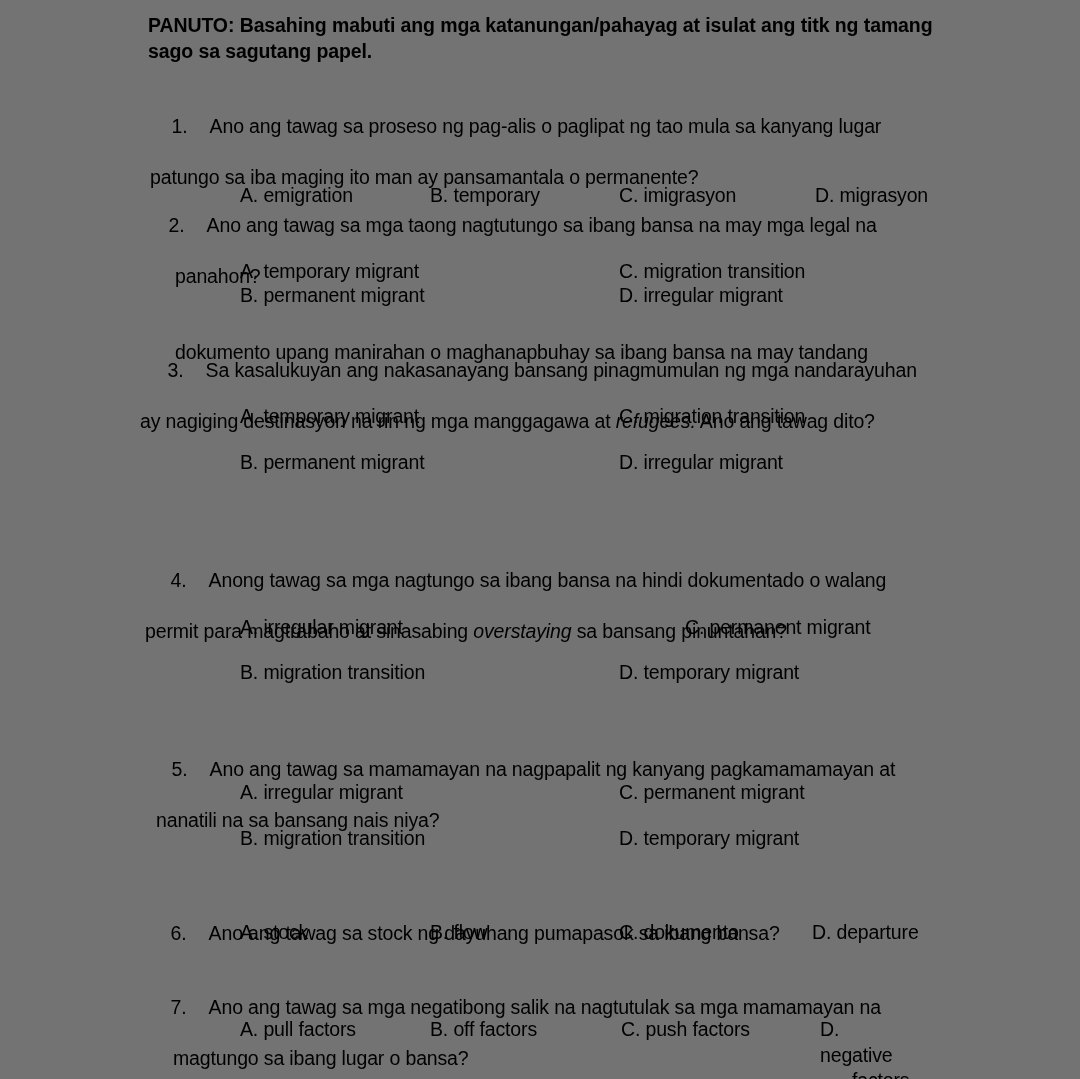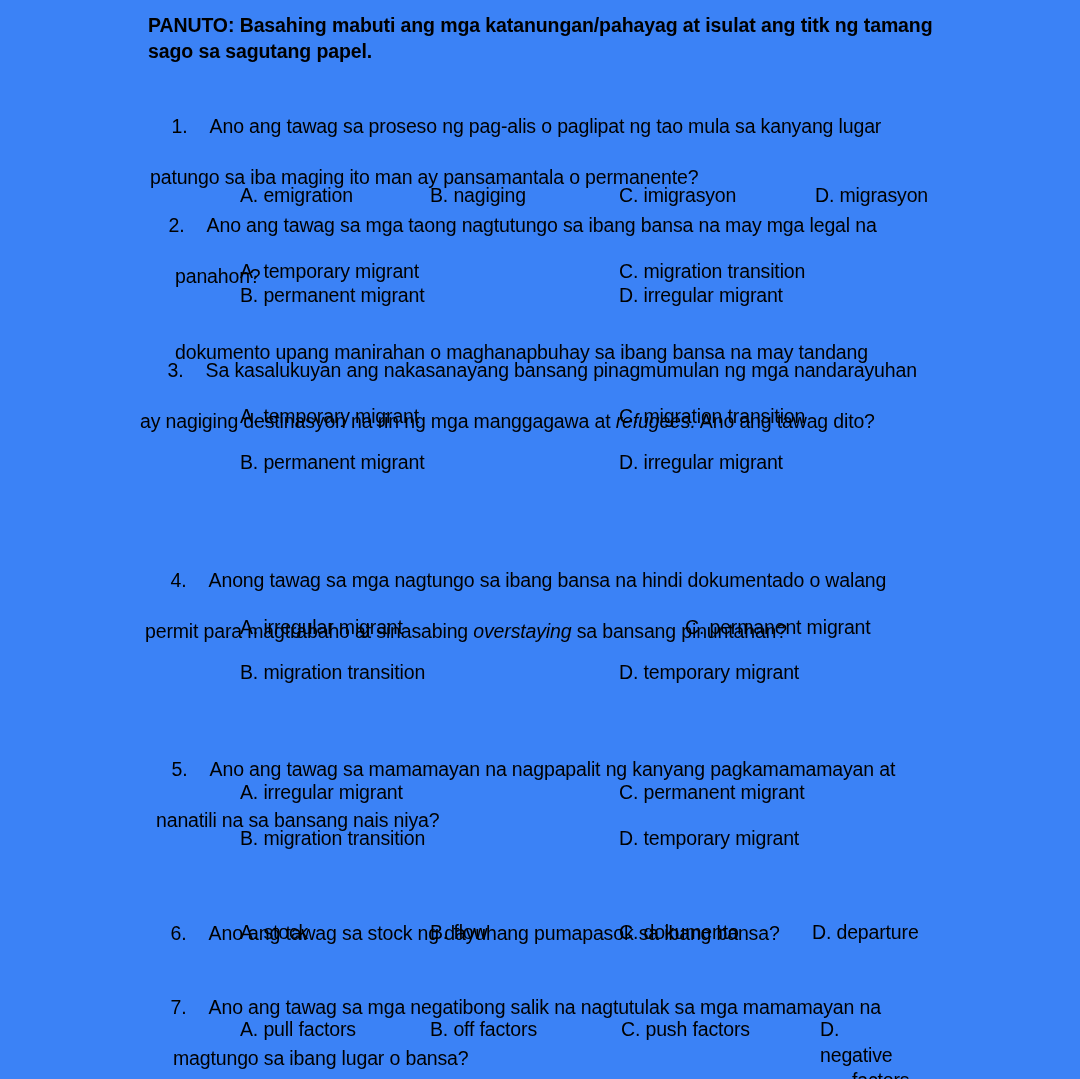--- a/index.html
+++ b/index.html
@@ -11,21 +11,21 @@
     width: 1080px;
     height: 1079px;
     font-family: "Liberation Sans", sans-serif;
     color: #000000;
     overflow: hidden;
   }
   .page {
     position: relative;
     width: 1080px;
     height: 1079px;
-    background: #3b82f6;
+    background: #737373;
   }
 
   
   .directions {
     position: absolute;
     left: 148px;
     top: 12px;
     width: 826px;
     font-size: 19.5px;
     line-height: 26px;
@@ -89,21 +89,21 @@
   <div class="directions">PANUTO: Basahing mabuti ang mga katanungan/pahayag at isulat ang titk ng tamang sago   sa  sagutang papel.</div>
 
   <div class="q" style="left:140px; top:88px; width:840px;">
     <div class="stem-line">
       <span class="num">1.</span><span>Ano ang tawag sa proseso ng pag-alis o paglipat ng tao mula sa kanyang lugar</span>
       <span class="cont-hang">patungo sa iba maging ito man ay pansamantala o permanente?</span>
     </div>
   </div>
   <div class="opts" style="left:0; top:137px; width:924px; height:26px;margin-top:46px;">
     <span class="opt" style="left:240px;">A.  emigration</span>
-    <span class="opt" style="left:430px;">B. nagiging</span>
+    <span class="opt" style="left:430px;">B. temporary</span>
     <span class="opt" style="left:619px;">C. imigrasyon</span>
     <span class="opt" style="left:815px;">D. migrasyon</span>
   </div>
 
   <div class="q" style="left:137px; top:187px; width:850px;">
     <div class="stem-line">
       <span class="num">2.</span><span>Ano ang tawag sa mga taong nagtutungo sa ibang bansa na may mga legal na</span>
       <span class="cont-align">panahon?</span>
       <span class="cont-align">dokumento upang manirahan o maghanapbuhay sa ibang bansa na may tandang</span>
     </div>

